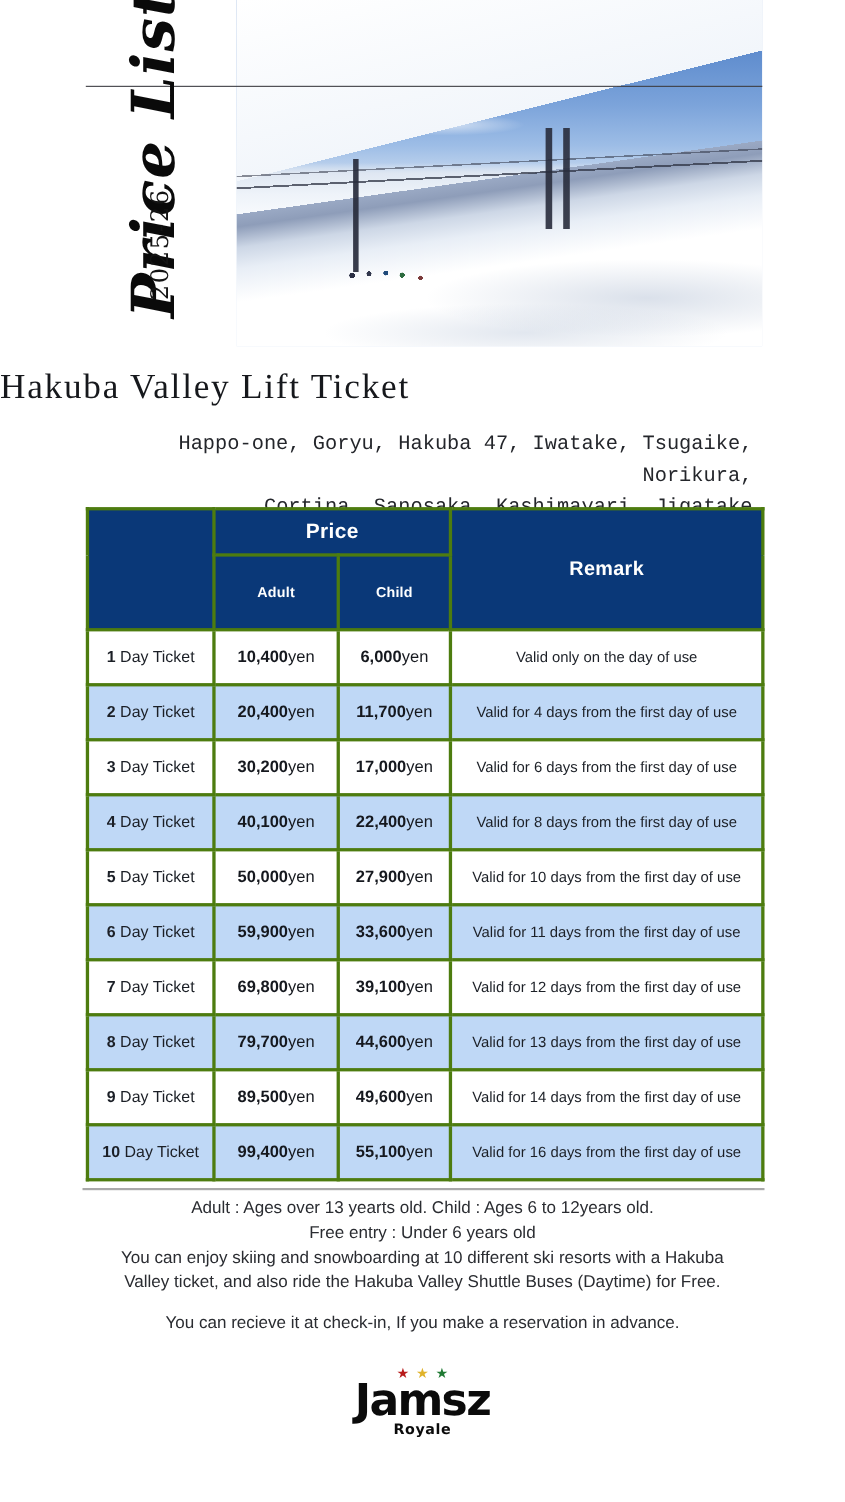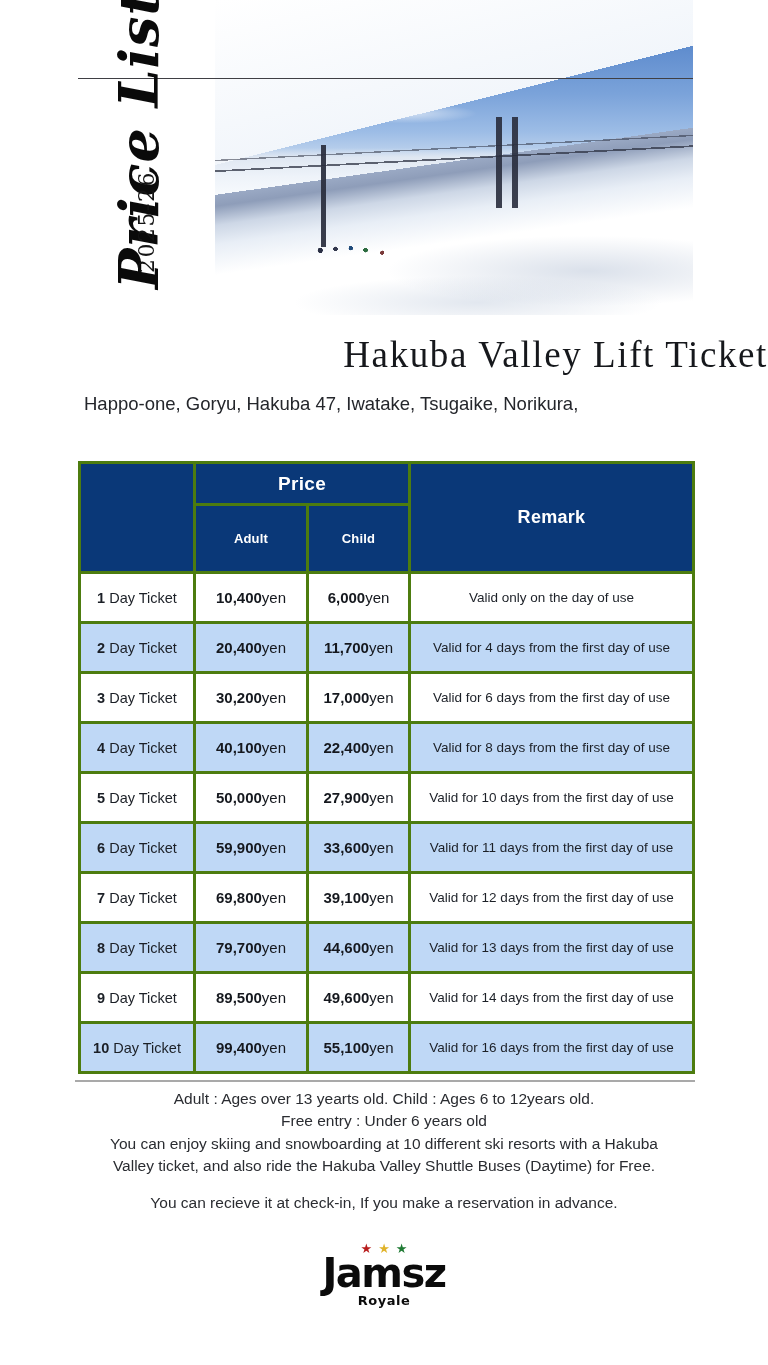--- a/index.html
+++ b/index.html
@@ -128,35 +128,36 @@
     letter-spacing: 1.5px;
     white-space: nowrap;
     color: #141414;
   }
 
   
   .main-title {
     position: absolute;
     left: 0; top: 333px;
     width: 768px;
-    text-align: right;
+    text-align: left;
     font-family: "Liberation Serif", "DejaVu Serif", serif;
-    font-size: 37px;
+    font-size: 32px;
     font-weight: 400;
     letter-spacing: 1.6px;
     color: #16181c;
   }
   .subtitle {
     position: absolute;
     left: 84px; top: 390px;
     width: 600px;
-    text-align: left;
+    text-align: right;
     font-size: 18.5px;
     line-height: 1.55;
     color: #24262b;
+    font-family: Liberation Mono, monospace;
   }
 
   
   .table-wrap {
     position: absolute;
     left: 78px;
     top: 461px;
     width: 614px;
   }
   table.price {
@@ -261,20 +262,21 @@
   <div class="hero-rule"></div>
 
   <div class="vert-block">
     <div class="vert-script">Price List</div>
     <div class="vert-year">2025-26</div>
   </div>
 
   <div class="main-title">Hakuba Valley Lift Ticket</div>
   <div class="subtitle">
     <span>Happo-one, Goryu, Hakuba 47, Iwatake, Tsugaike, Norikura,</span><br>
+    <span>Cortina, Sanosaka, Kashimayari, Jigatake</span>
   </div>
 
   <div class="table-wrap">
     <table class="price">
       <colgroup>
         <col class="col-day">
         <col class="col-adult">
         <col class="col-child">
         <col class="col-remark">
       </colgroup>

